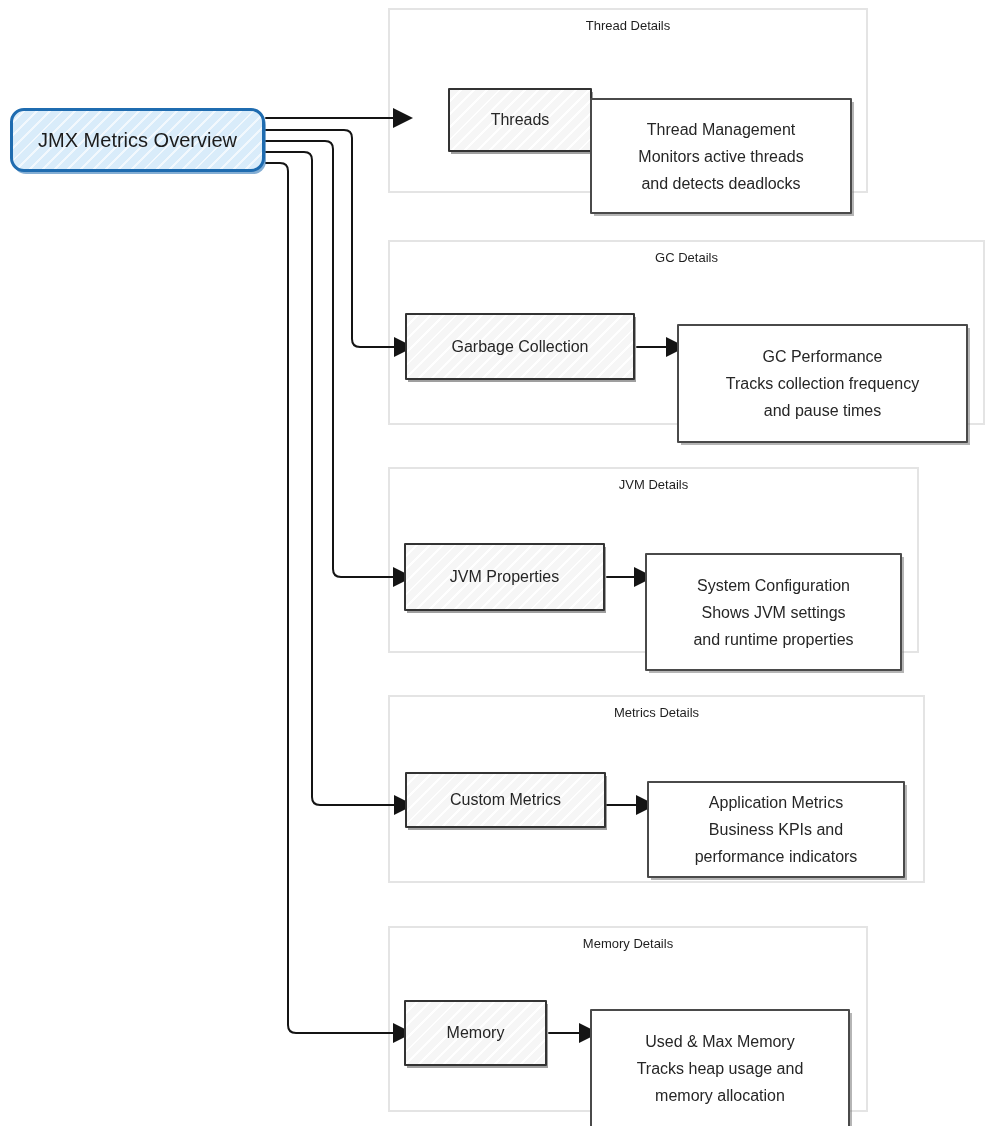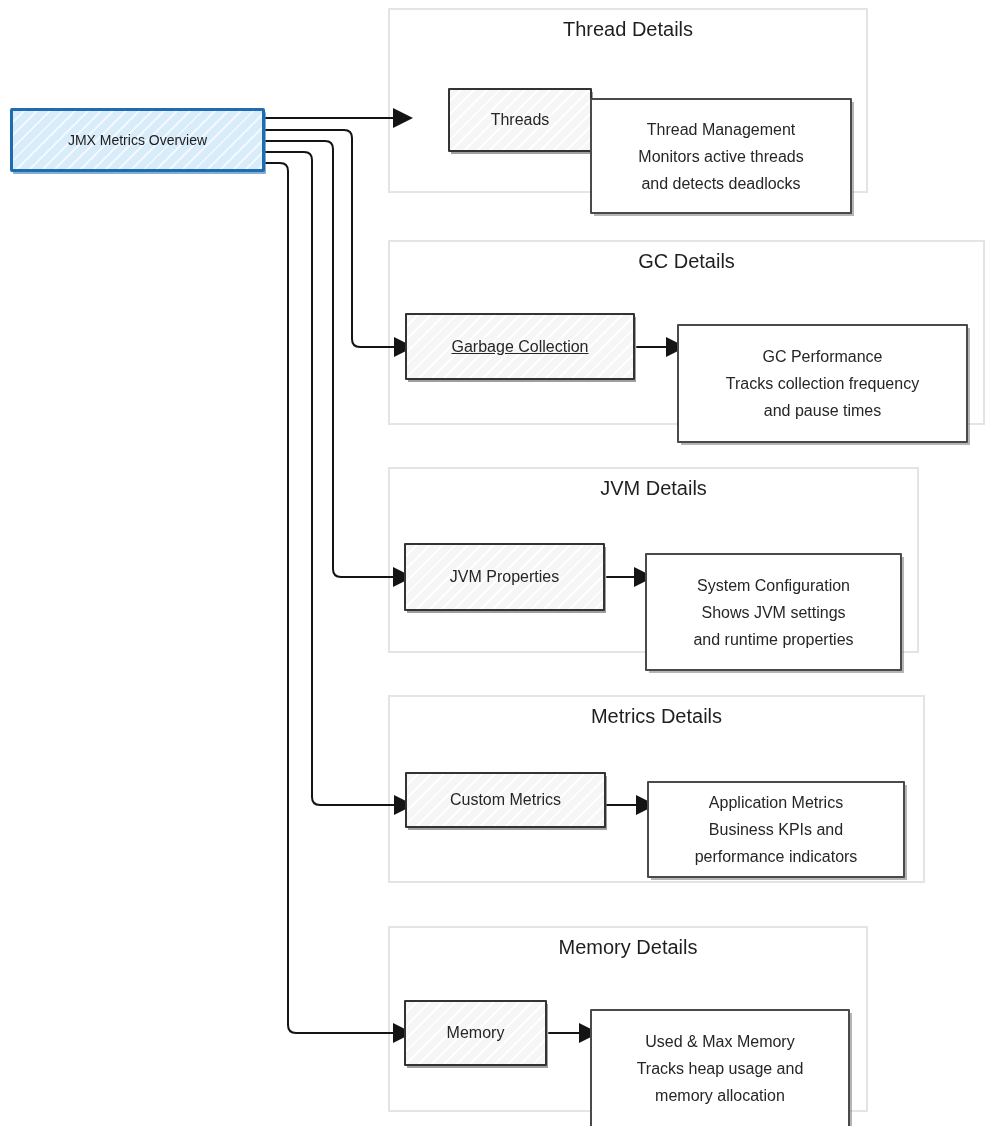--- a/index.html
+++ b/index.html
@@ -22,21 +22,21 @@
     position: absolute;
     background: #ffffff;
     border: 2px solid #e4e4e4;
     box-sizing: border-box;
     z-index: 0;
   }
   .section-title {
     position: absolute;
     top: 8px; left: 0; right: 0;
     text-align: center;
-    font-size: 20px;
+    font-size: 13px;
     color: #1f1f1f;
   }
   .node {
     position: absolute;
     box-sizing: border-box;
     border: 2px solid #333333;
     background-color: #f6f6f6;
     background-image: repeating-linear-gradient(135deg,
       rgba(255,255,255,0) 0px, rgba(255,255,255,0) 7px,
       rgba(255,255,255,0.95) 7px, rgba(255,255,255,0.95) 9px);
@@ -51,24 +51,24 @@
     position: absolute;
     left: 10px; top: 108px; width: 255px; height: 64px;
     box-sizing: border-box;
     border: 3px solid #1f6cb0;
     background-color: #d9ecfa;
     background-image: repeating-linear-gradient(135deg,
       rgba(255,255,255,0) 0px, rgba(255,255,255,0) 7px,
       rgba(255,255,255,0.65) 7px, rgba(255,255,255,0.65) 9px);
     box-shadow: 2px 3px 0 -1px rgba(31,108,176,0.55);
     display: flex; align-items: center; justify-content: center;
-    font-size: 14px;
+    font-size: 20px;
     color: #1c1c1c;
     z-index: 2;
-    border-radius: 2px;
+    border-radius: 14px;
   }
   .detail {
     position: absolute;
     box-sizing: border-box;
     border: 2px solid #4a4a4a;
     background: #ffffff;
     box-shadow: 3px 3px 0 -1px rgba(120,120,120,0.55);
     display: flex; flex-direction: column; align-items: center; justify-content: center;
     font-size: 16px;
     line-height: 27px;
@@ -79,21 +79,21 @@
     margin-top: 36px;
   }
   
   .sec-thread { left: 388px; top: 8px;   width: 480px; height: 185px; }
   .sec-gc     { left: 388px; top: 240px; width: 597px; height: 185px; }
   .sec-jvm    { left: 388px; top: 467px; width: 531px; height: 186px; }
   .sec-custom { left: 388px; top: 695px; width: 537px; height: 188px; }
   .sec-memory { left: 388px; top: 926px; width: 480px; height: 186px; }
   
   .node-threads { left: 424px; top: 88px;   width: 144px; height: 64px; margin-left: 24px; }
-  .node-gc      { left: 405px; top: 313px;  width: 230px; height: 67px; text-decoration: underline; }
+  .node-gc      { left: 405px; top: 313px;  width: 230px; height: 67px; }
   .node-jvm     { left: 404px; top: 543px;  width: 201px; height: 68px; }
   .node-custom  { left: 405px; top: 772px;  width: 201px; height: 56px; }
   .node-memory  { left: 404px; top: 1000px; width: 143px; height: 66px; }
   
   .det-thread { left: 590px; top: 62px;   width: 262px; height: 116px; }
   .det-gc     { left: 677px; top: 288px;  width: 291px; height: 119px; }
   .det-jvm    { left: 645px; top: 517px;  width: 257px; height: 118px; }
   .det-custom { left: 647px; top: 745px;  width: 258px; height: 97px; }
   .det-memory { left: 590px; top: 973px;  width: 260px; height: 119px; }
 </style>

